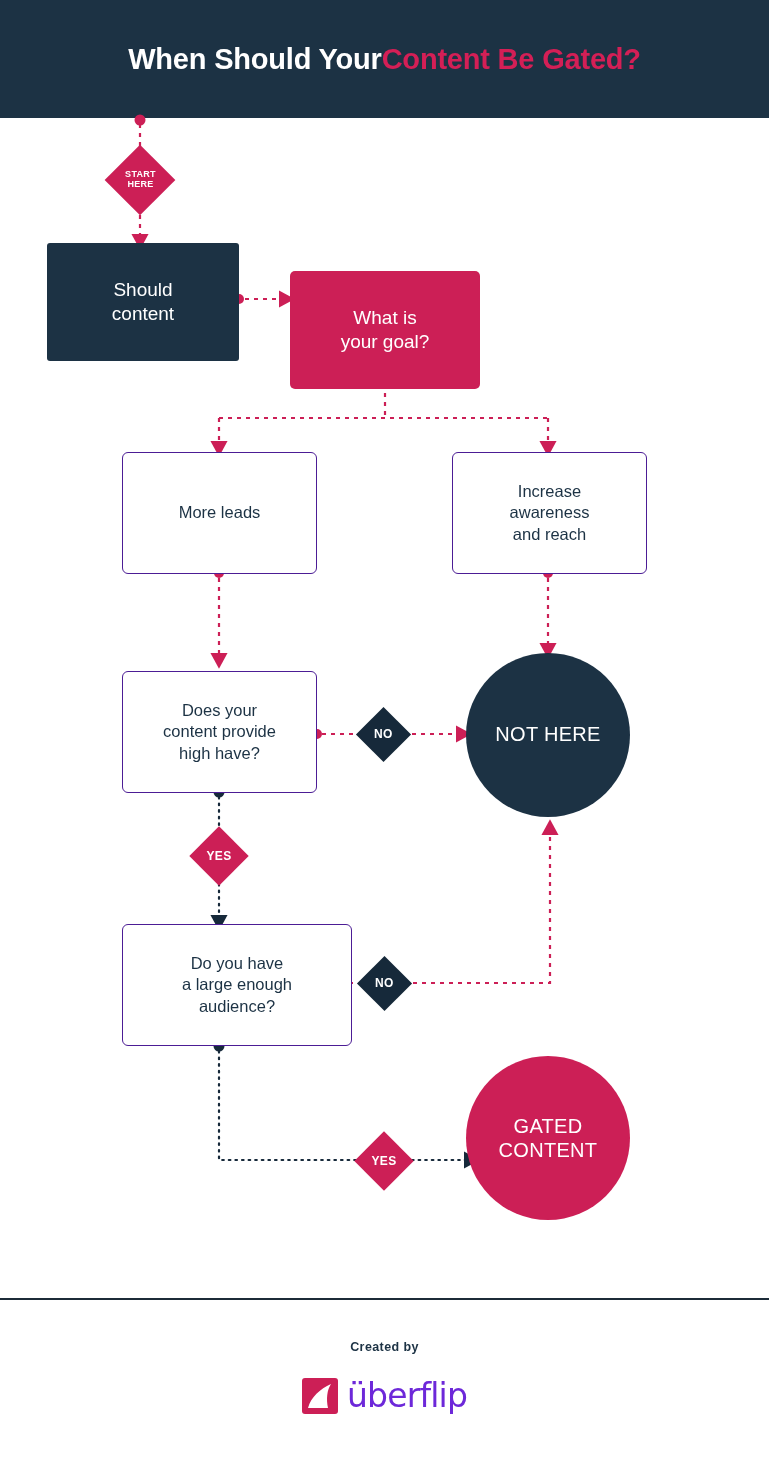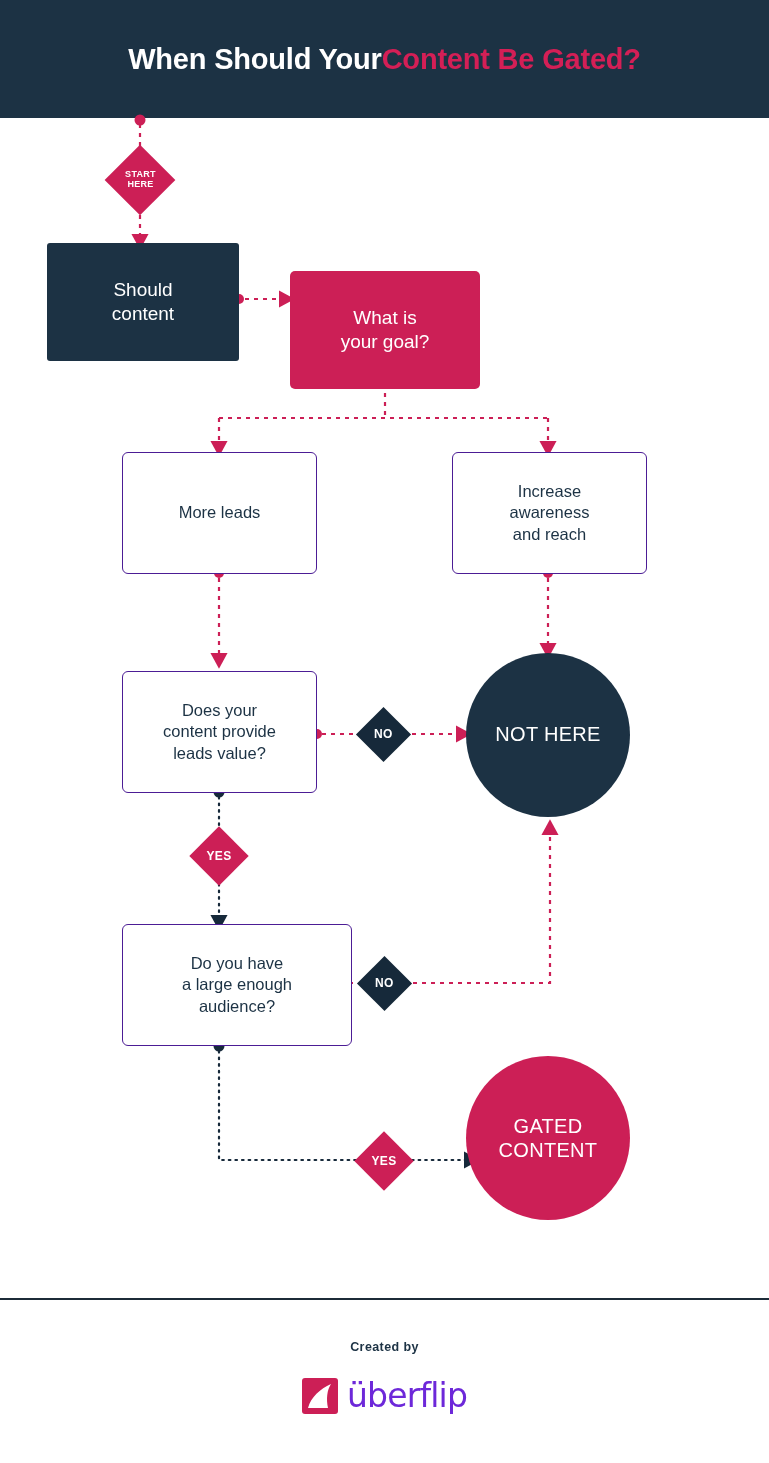--- a/index.html
+++ b/index.html
@@ -162,21 +162,21 @@
 your goal?</div>
 
   <div class="node box-outline" style="left:122px; top:452px; width:195px; height:122px; white-space:pre-line;">More leads</div>
 
   <div class="node box-outline" style="left:452px; top:452px; width:195px; height:122px; white-space:pre-line;">Increase
 awareness
 and reach</div>
 
   <div class="node box-outline" style="left:122px; top:671px; width:195px; height:122px; white-space:pre-line;">Does your
 content provide
-leads value?</div>
+high have?</div>
 
   <div class="node box-outline" style="left:122px; top:924px; width:230px; height:122px; white-space:pre-line;">Do you have
 a large enough
 audience?</div>
 
   <div class="node circle-navy" style="left:466px; top:653px; width:164px; height:164px; white-space:pre-line;">NOT HERE</div>
 
   <div class="node circle-pink" style="left:466px; top:1056px; width:164px; height:164px; white-space:pre-line;">GATED
 CONTENT</div>
 

